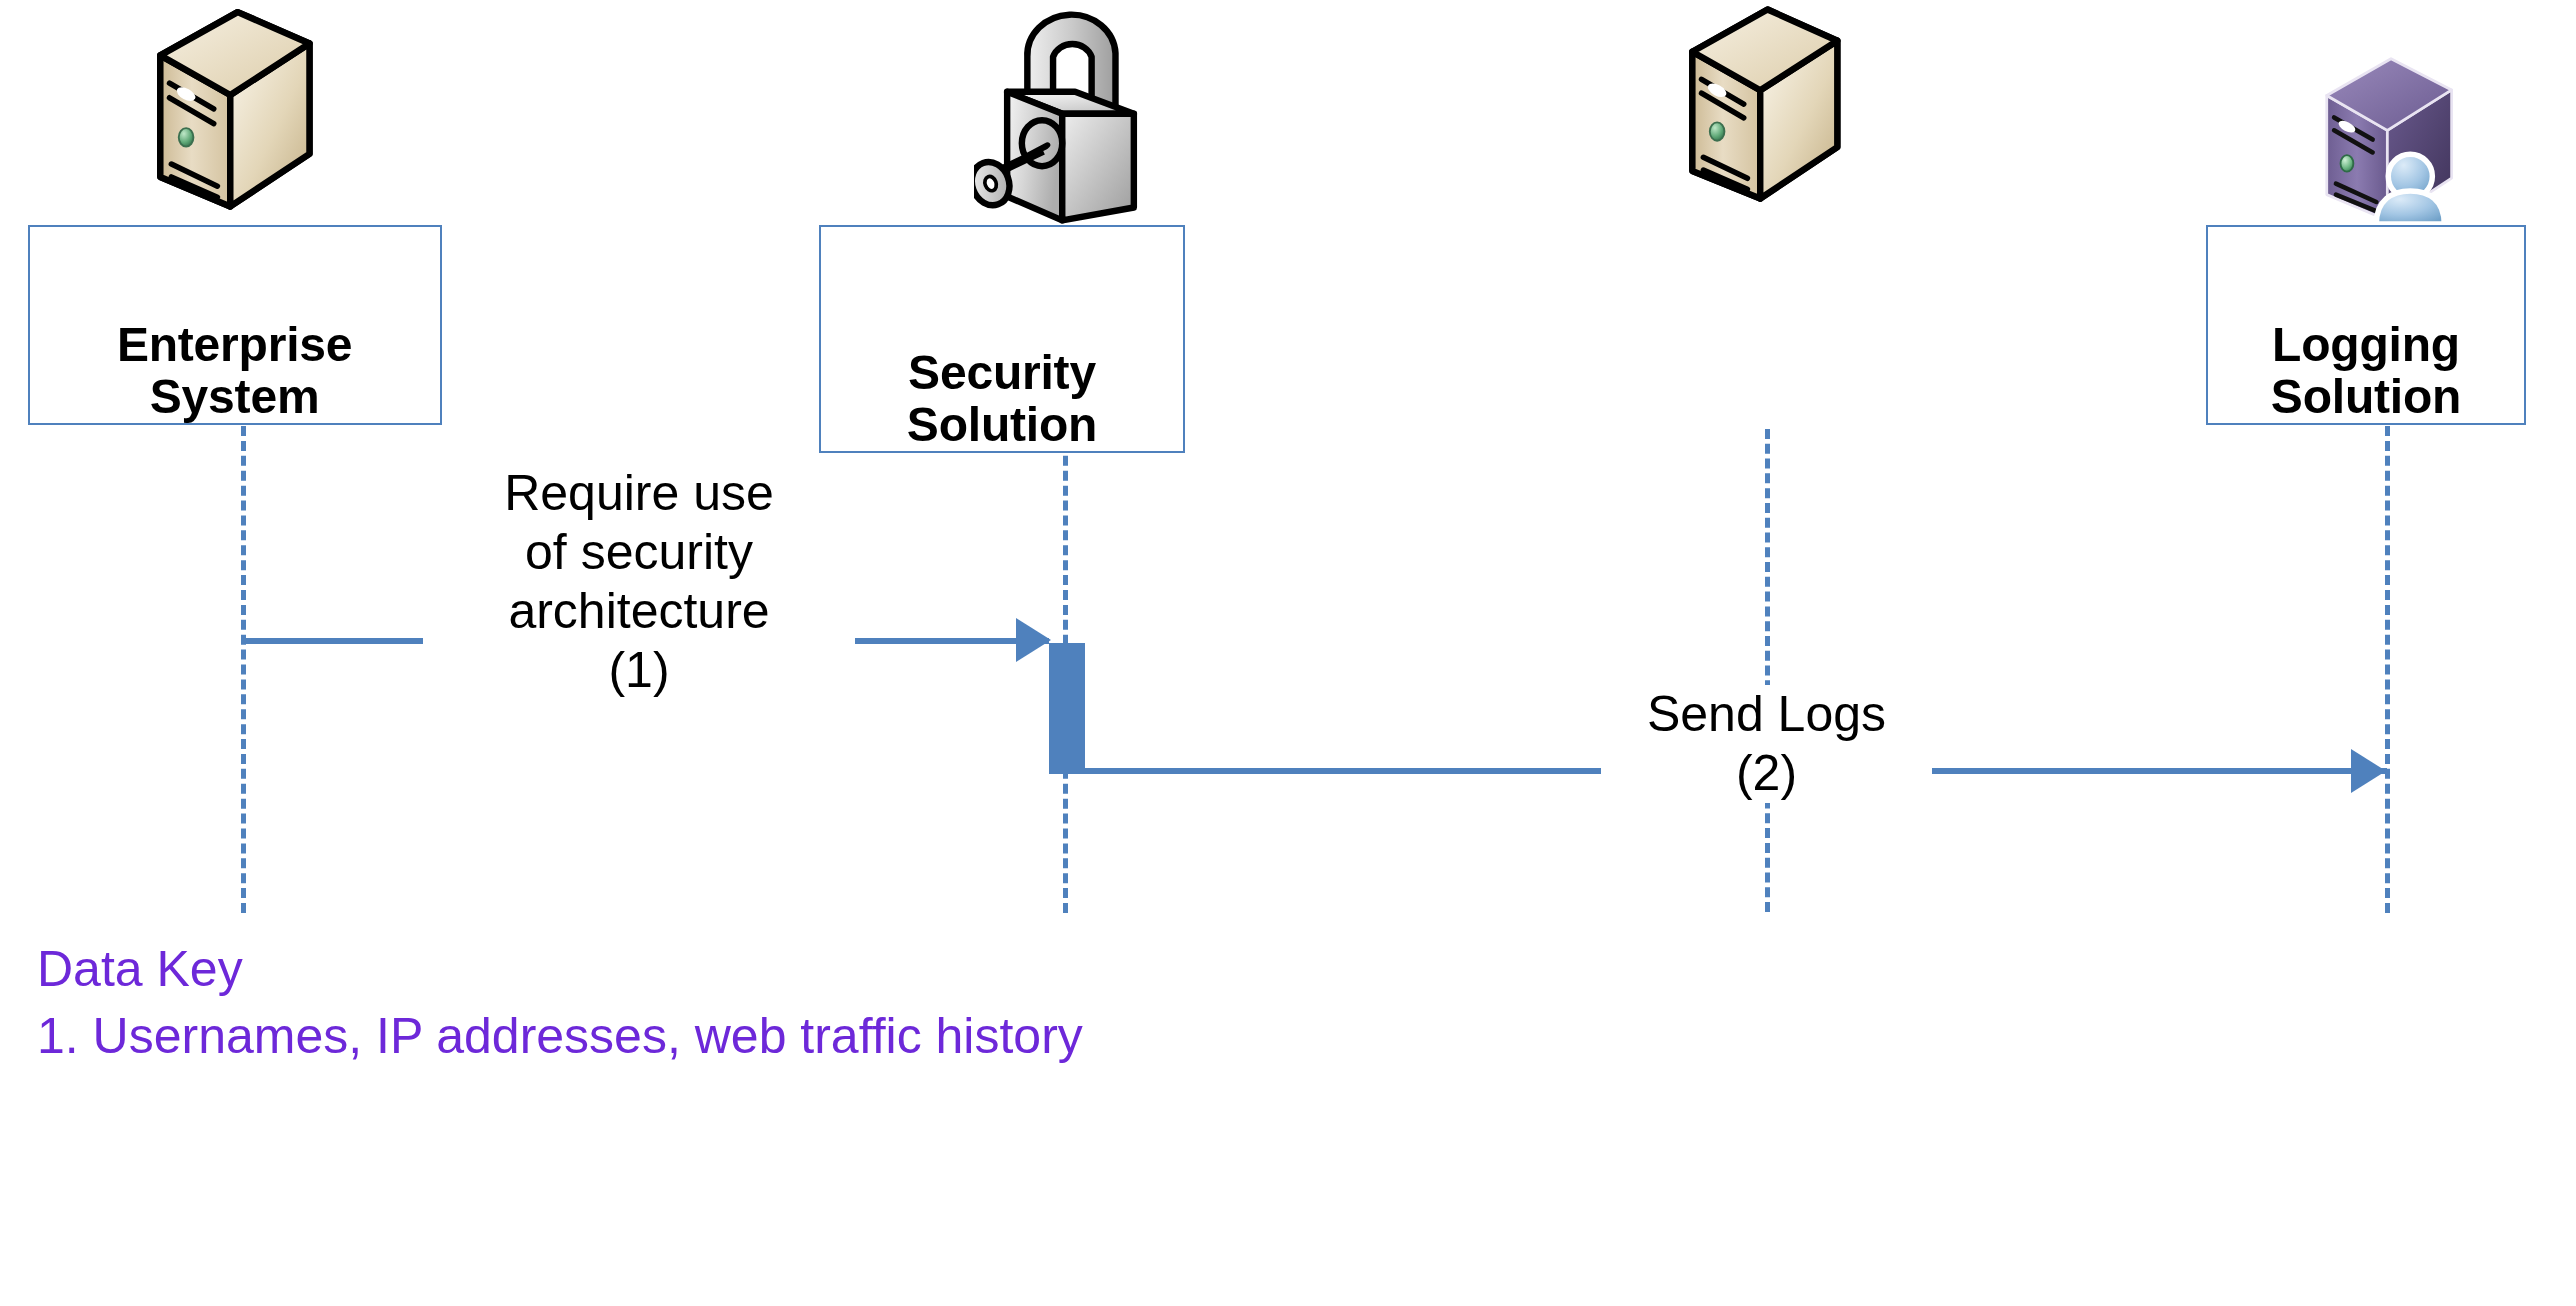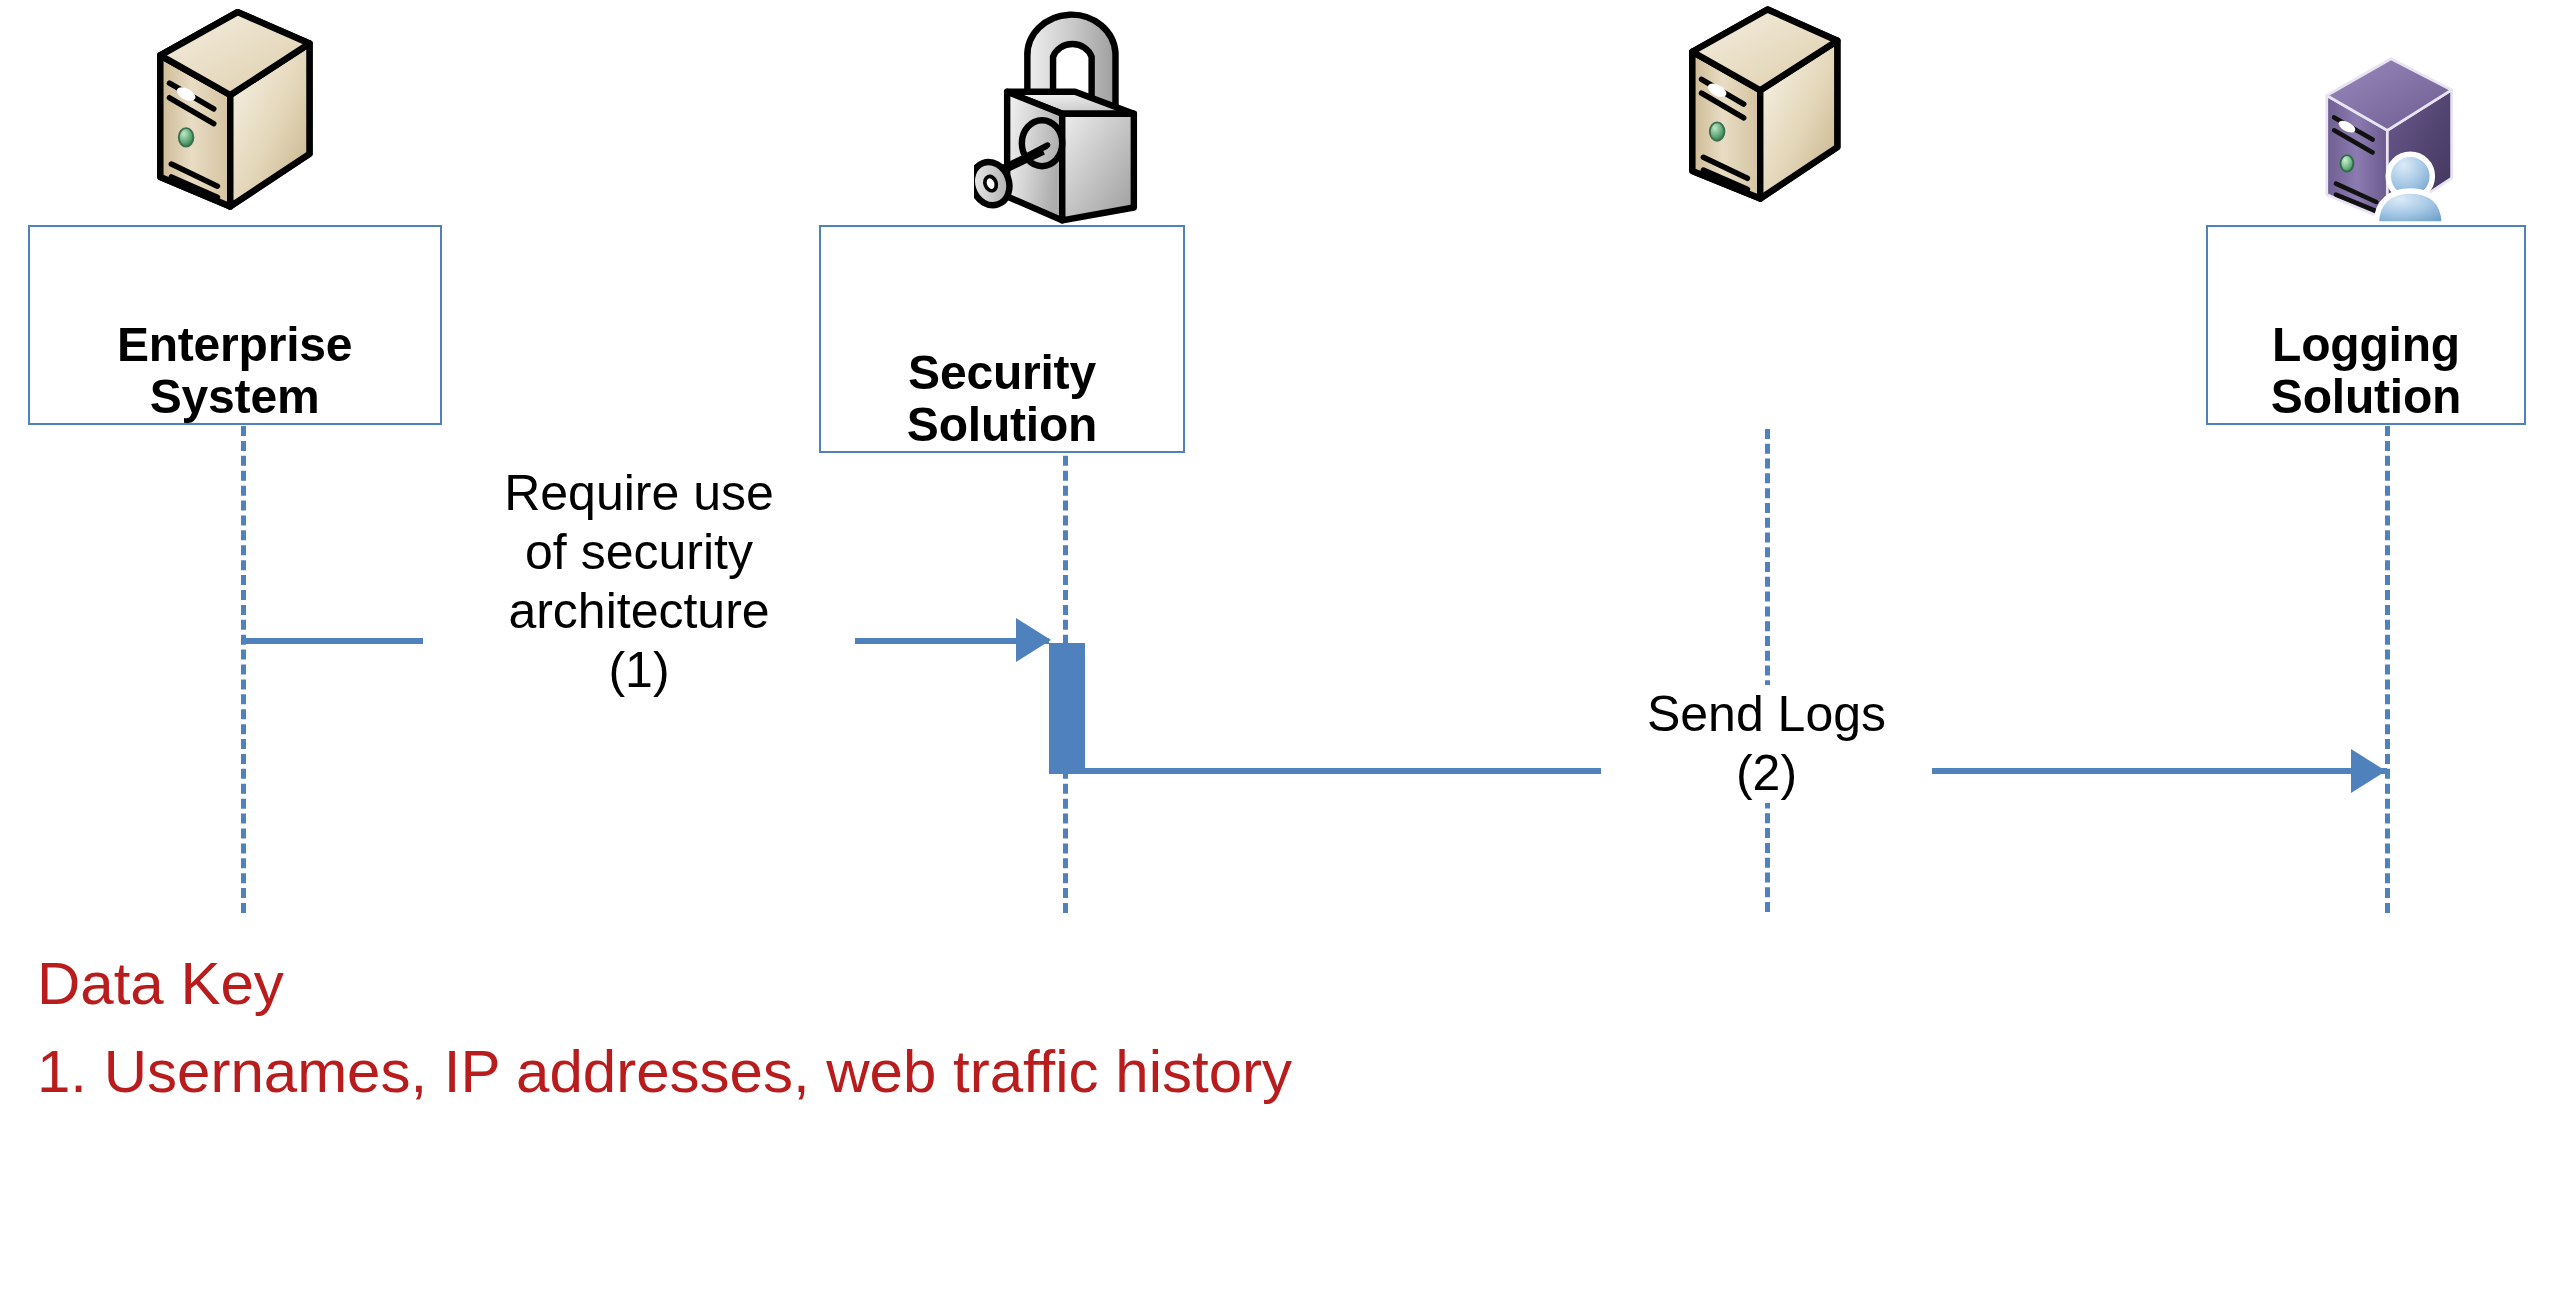--- a/index.html
+++ b/index.html
@@ -94,25 +94,24 @@
     padding: 0 5.5px;
     box-sizing: border-box;
   }
 
   
   .legend {
     position: absolute;
     z-index: 9;
   }
   .legend-line {
-    font-size: 60px;
+    font-size: 50px;
     line-height: 1.34;
-    color: #b91c1c;
+    color: #6d28d9;
     white-space: pre;
-    margin-top: 8px;
   }
 </style>
 </head>
 <body>
 
 <div id="canvas">
 
   <div class="participant-icon" style="left:129px; top:1.8px; width:221px; height:221px;">
     <svg viewBox="0 0 240 240" width="221" height="221" aria-hidden="true">
       <defs>

